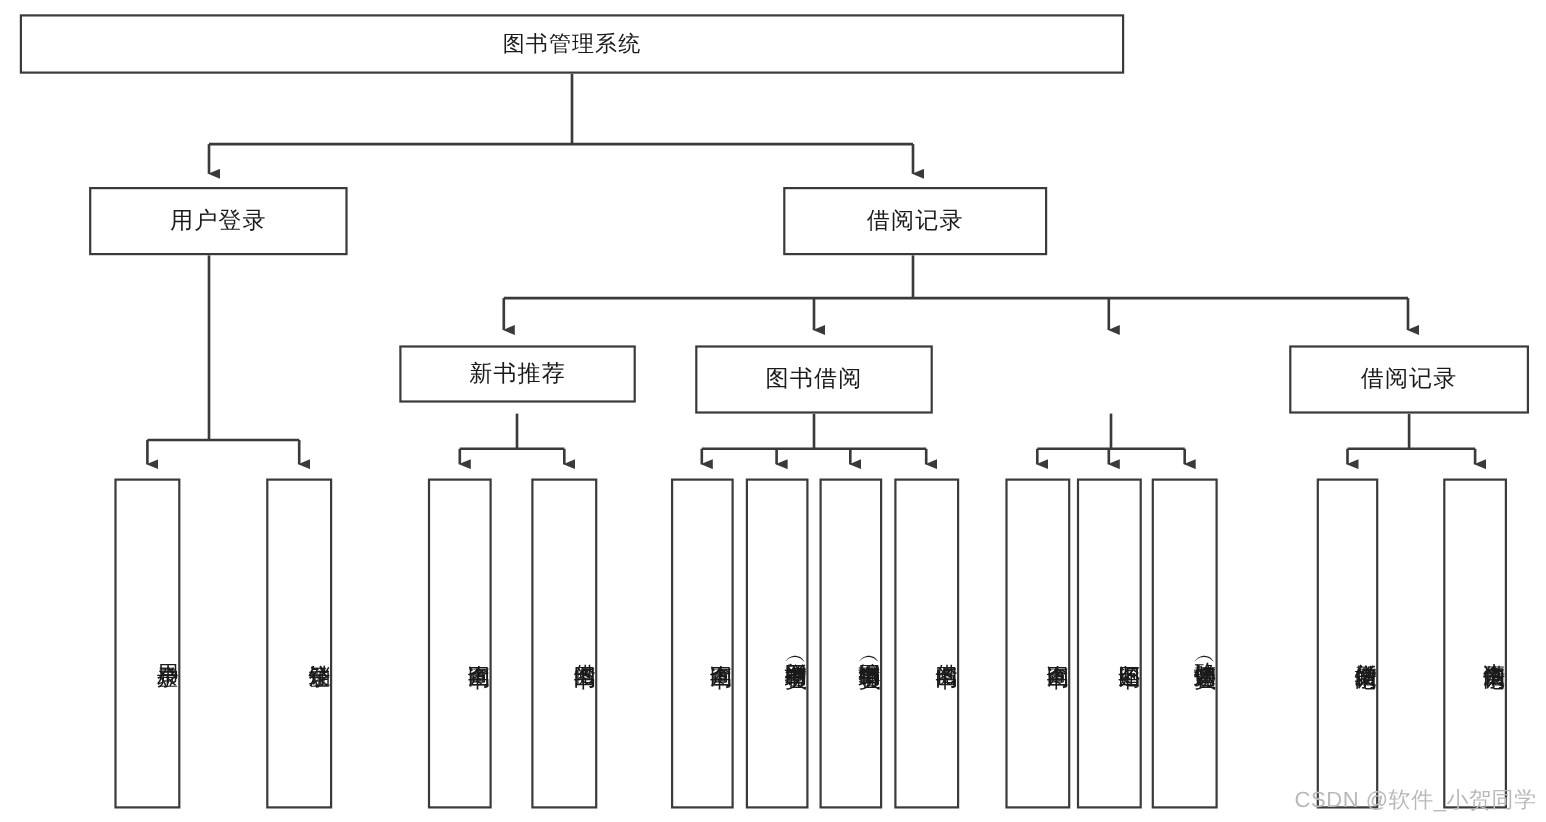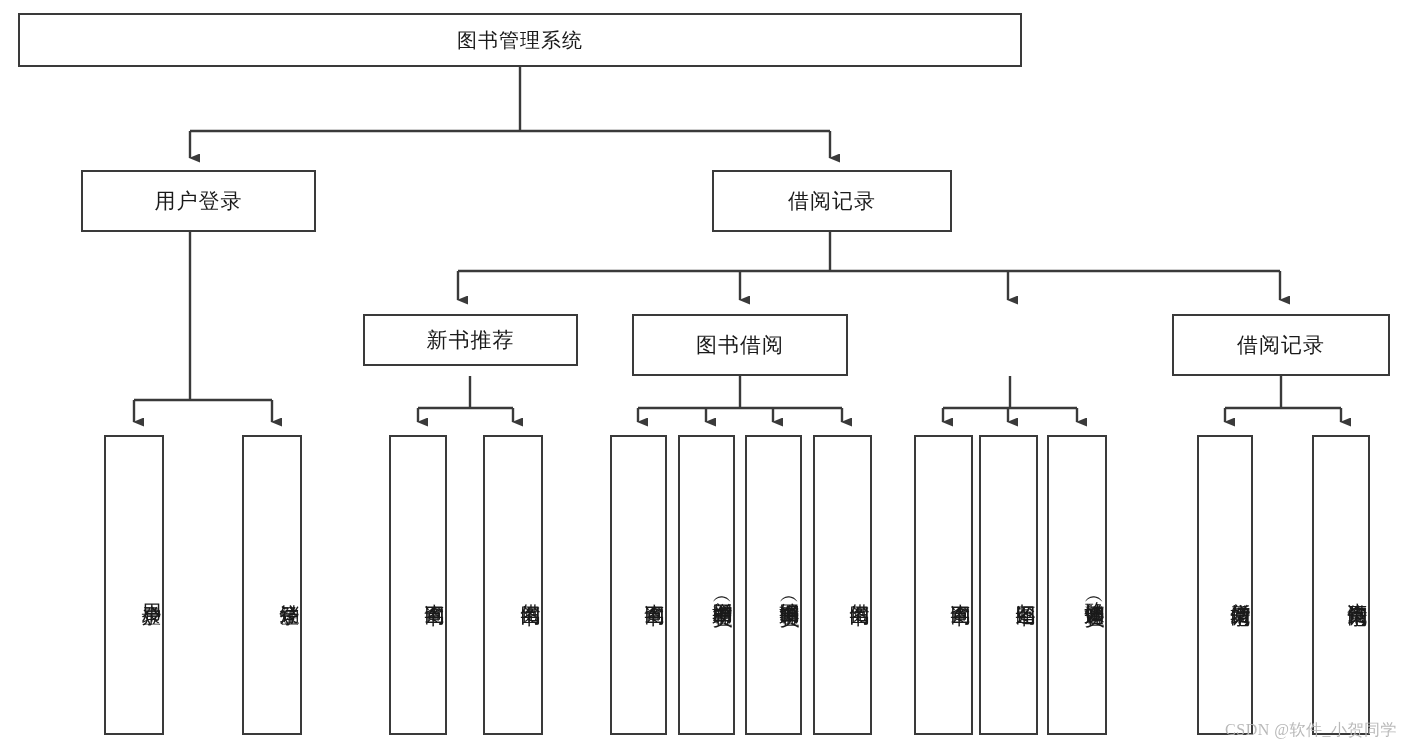--- a/index.html
+++ b/index.html
@@ -58,26 +58,25 @@
   .node.vert .label {
     writing-mode: vertical-rl;
     text-orientation: upright;
     display: block;
     white-space: nowrap;
   }
   .watermark {
     position: absolute;
     right: 8px;
     bottom: 6px;
-    font-size: 16px;
+    font-size: 20px;
     color: #b9b9b9;
     letter-spacing: 0.5px;
     z-index: 3;
     white-space: nowrap;
-    font-family: Liberation Serif, serif;
   }
 </style>
 </head>
 <body>
 
 <div id="canvas">
 
   <svg id="wires" viewBox="0 0 1405 747" width="1405" height="747" xmlns="http://www.w3.org/2000/svg">
     <defs>
       <marker id="arrow" markerWidth="9" markerHeight="11" refX="4.5" refY="10" orient="auto" markerUnits="userSpaceOnUse">

